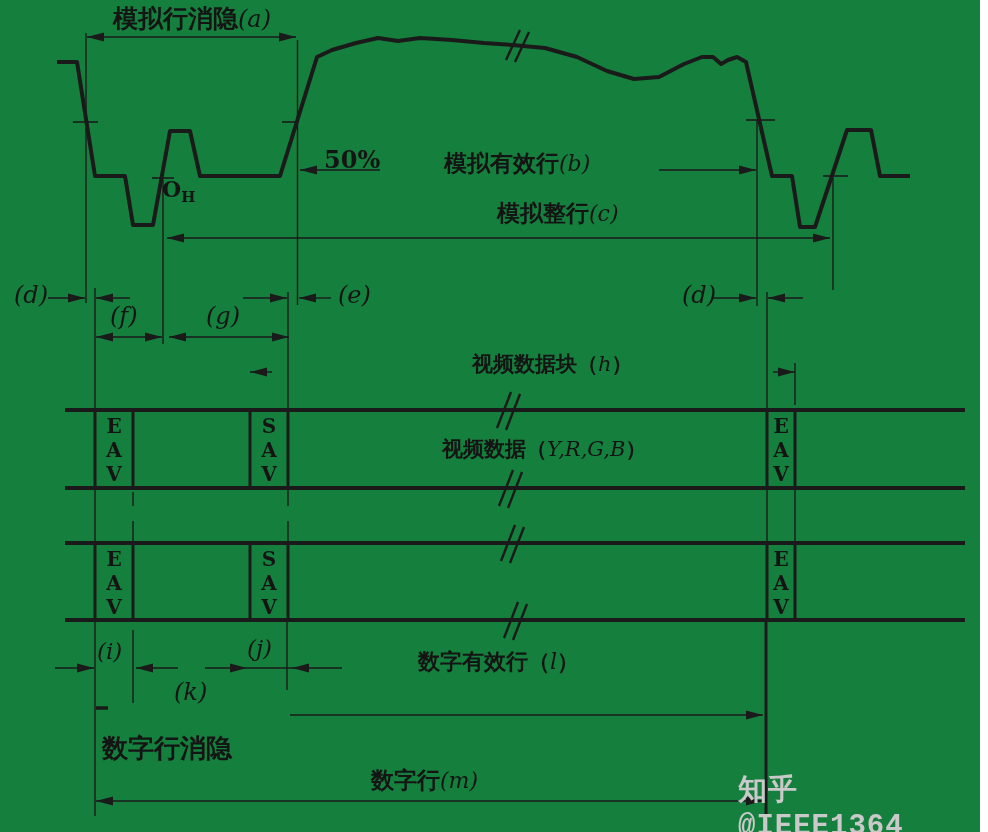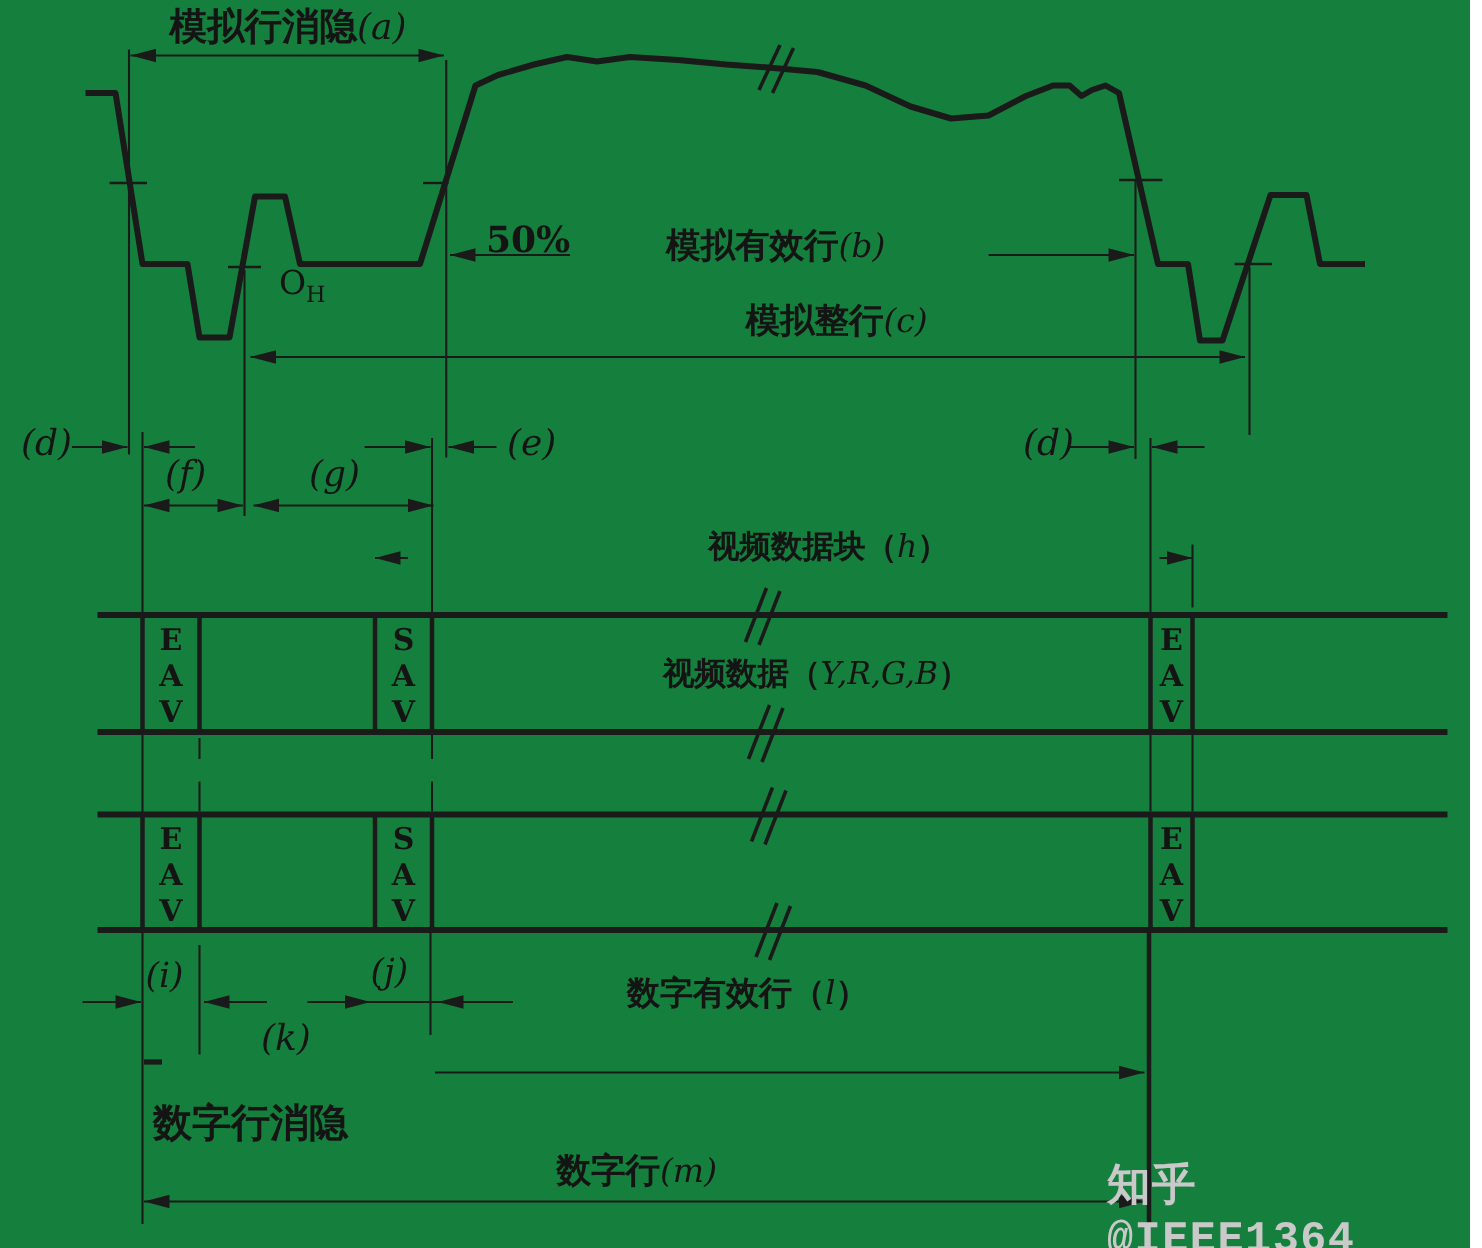--- a/index.html
+++ b/index.html
@@ -146,21 +146,21 @@
         <line x1="504" y1="638" x2="518" y2="602"></line>
           <line x1="513" y1="640" x2="527" y2="604"></line>
       </g>
     </g>
   </svg>
 
   <div class="lbl" style="left:113px;top:5px;font-size:25px;"><span>模拟行消隐</span><span class="prm" style="font-size:24px;">(a)</span></div>
 
   <div class="lbl ser" style="left:324px;top:107px;font-size:24px;margin-top:40px;">50%</div>
 
-  <div class="lbl ser" style="left:186px;top:178px;font-size:22px;font-weight:normal;"><span>O</span><sub>H</sub></div>
+  <div class="lbl ser" style="left:162px;top:178px;font-size:22px;font-weight:bold;"><span>O</span><sub>H</sub></div>
 
   <div class="lbl" style="left:444px;top:151px;font-size:23px;"><span>模拟有效行</span><span class="prm" style="font-size:22px;">(b)</span></div>
 
   <div class="lbl" style="left:497px;top:201px;font-size:23px;"><span>模拟整行</span><span class="prm" style="font-size:22px;">(c)</span></div>
 
   <div class="lbl prm" style="left:14px;top:283px;font-size:24px;">(d)</div>
   <div class="lbl prm" style="left:110px;top:304px;font-size:24px;">(f)</div>
   <div class="lbl prm" style="left:206px;top:304px;font-size:24px;">(g)</div>
   <div class="lbl prm" style="left:338px;top:283px;font-size:24px;">(e)</div>
   <div class="lbl prm" style="left:682px;top:283px;font-size:24px;">(d)</div>

